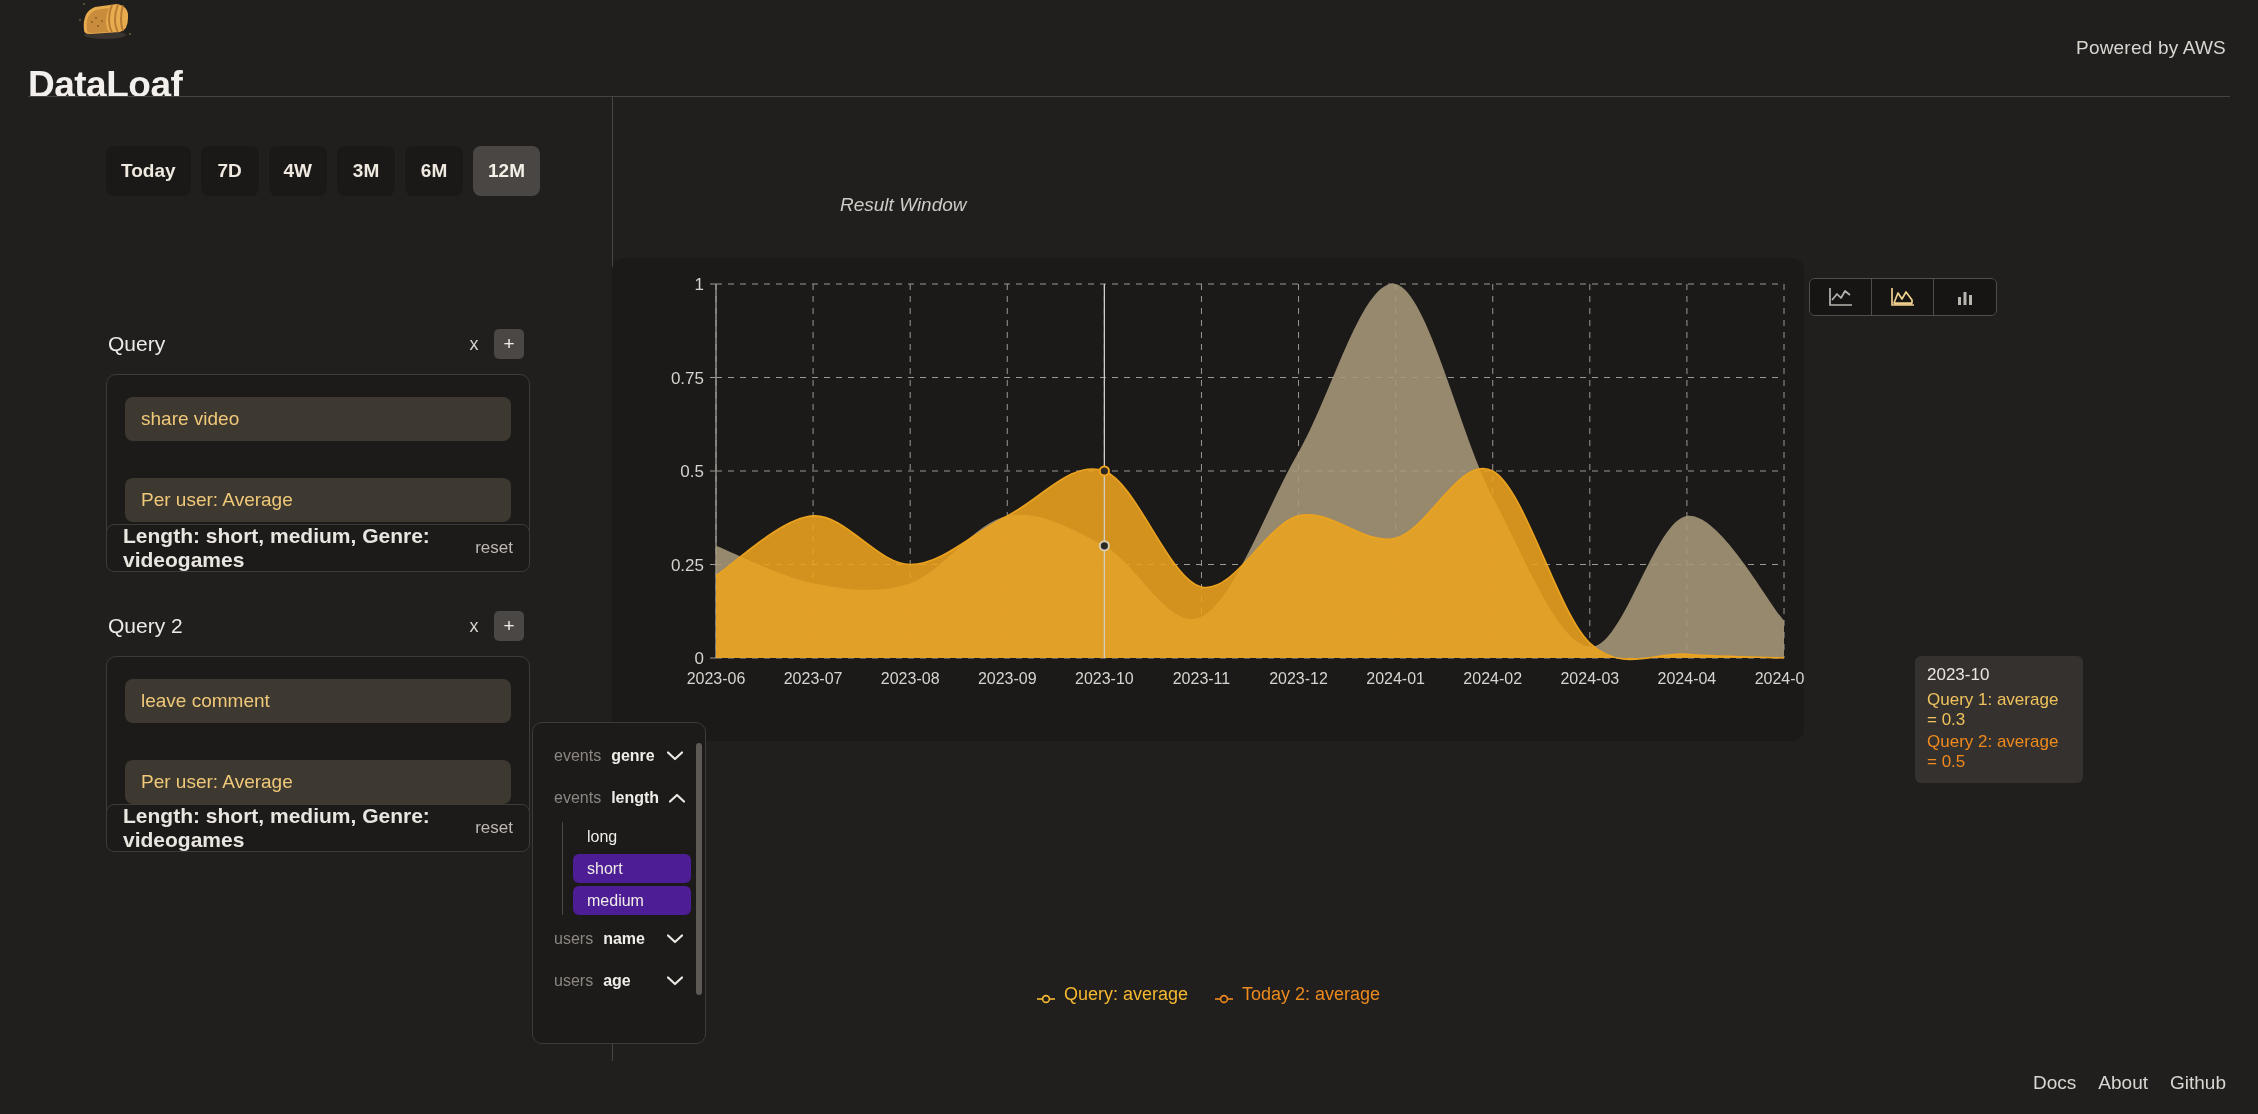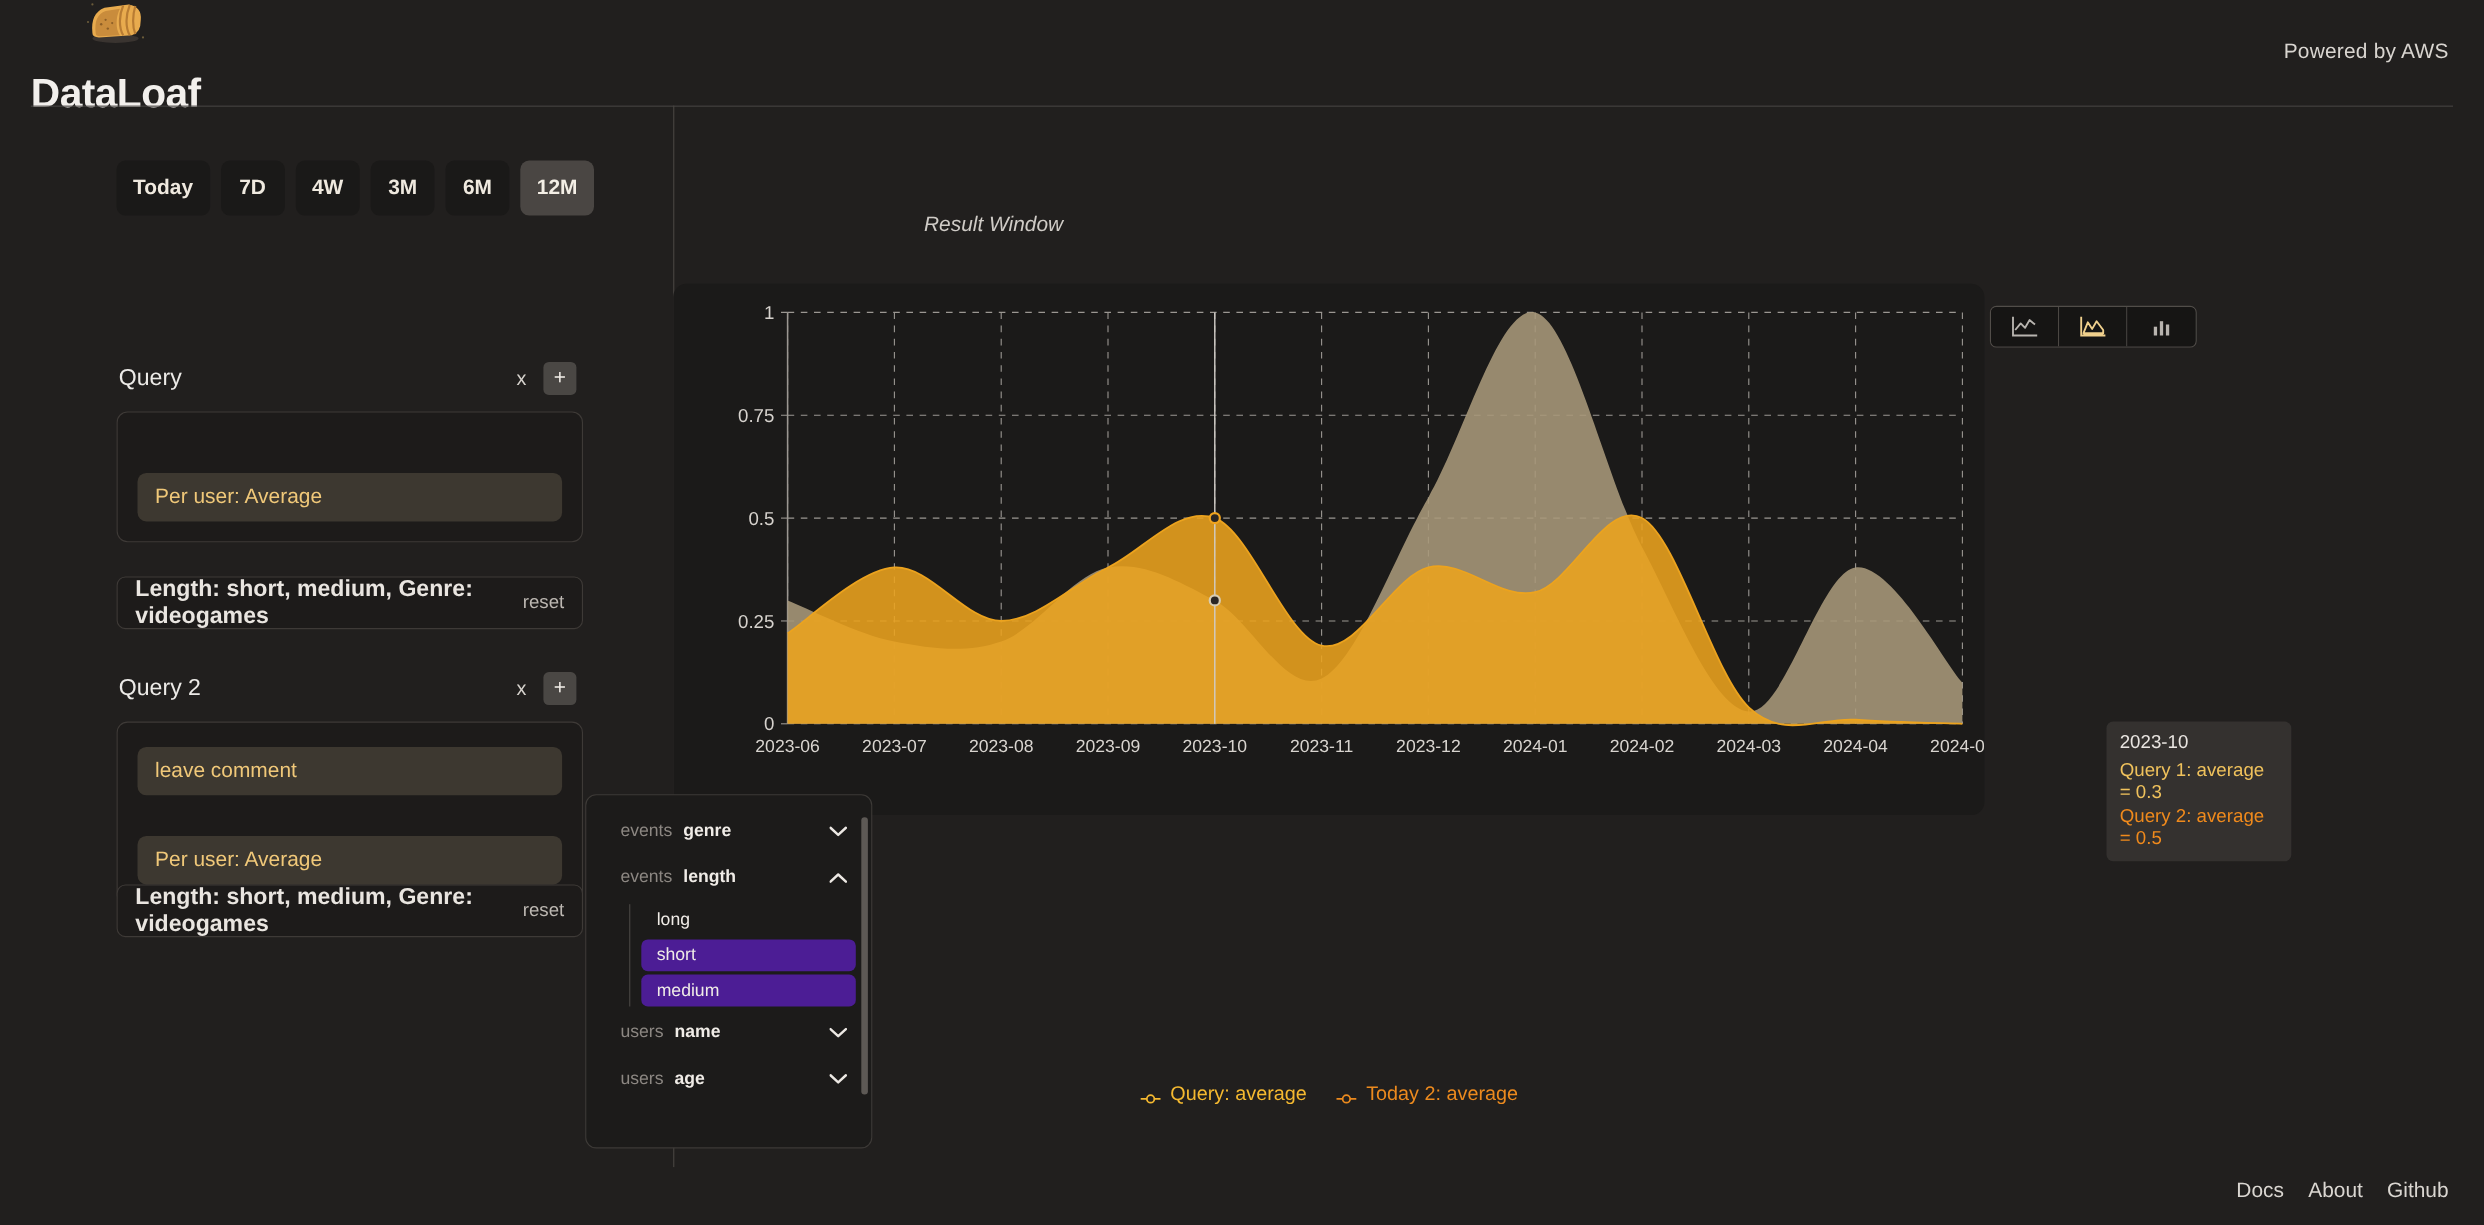--- a/index.html
+++ b/index.html
@@ -91,23 +91,23 @@
     display: flex; align-items: center; justify-content: space-between;
     padding: 0 16px 0 16px;
   }
   .filter-bar.one { top: 428px; }
   .filter-bar.two { top: 708px; }
   .filter-text { font-size: 21px; font-weight: 700; color: #e9e5e0; }
   .filter-reset { font-size: 17px; color: #bdb8b2; cursor: pointer; }
 
   
   .dropdown {
-    position: absolute; left: 532px; top: 722px; width: 261px; height: 322px;
+    position: absolute; left: 532px; top: 722px; width: 174px; height: 322px;
     background: #1c1b1a; border: 1px solid #3d3a37; border-radius: 10px;
-    padding: 12px 0 12px 13px; overflow: hidden; z-index: 40;
+    padding: 12px 0 12px 3px; overflow: hidden; z-index: 40;
   }
   .dd-scroll { position: relative; height: 100%; padding: 0 14px 0 14px; }
   .dd-row {
     height: 42px; display: flex; align-items: center; gap: 10px;
     padding: 0 8px 0 4px; cursor: pointer;
   }
   .dd-tbl { font-size: 16px; color: #8c8782; }
   .dd-col { font-size: 16px; color: #f0ece7; font-weight: 700; }
   .dd-chev { margin-left: auto; color: #ece8e3; font-size: 14px; line-height: 1; }
   .dd-options { border-left: 1px solid #4a4744; margin-left: 12px; padding-left: 0; }
@@ -219,20 +219,21 @@
 
     <div class="query-card one">
       <div class="qc-head">
         <span class="qc-title">Query</span>
         <span class="qc-actions">
           <button class="qc-x">x</button>
           <button class="qc-plus">+</button>
         </span>
       </div>
       <div class="qc-body">
+        <div class="qc-field">share video</div>
         <div class="qc-field second">Per user: Average</div>
       </div>
     </div>
     <div class="filter-bar one">
       <span class="filter-text">Length: short, medium, Genre: videogames</span>
       <span class="filter-reset">reset</span>
     </div>
 
     <div class="query-card two">
       <div class="qc-head">

